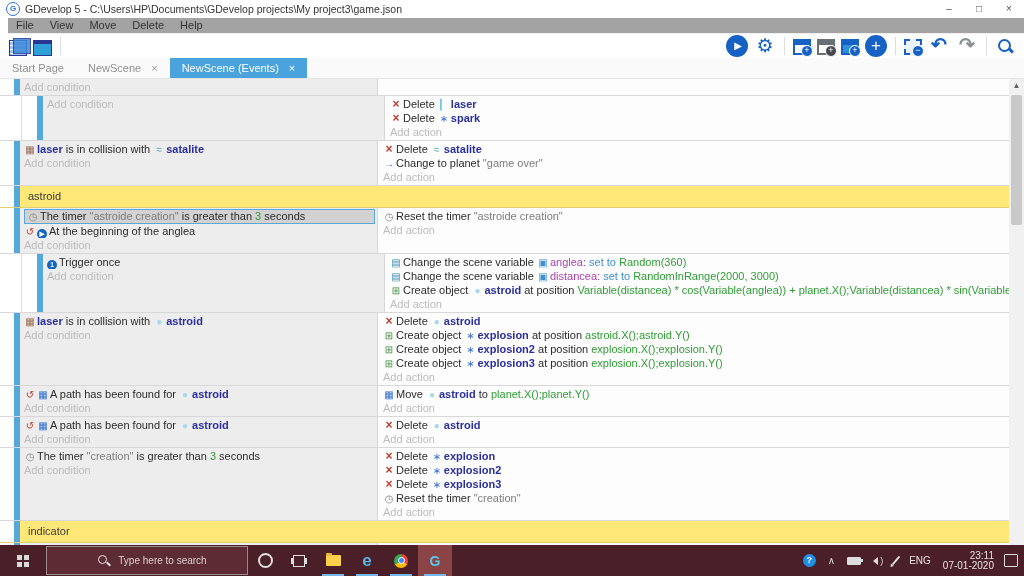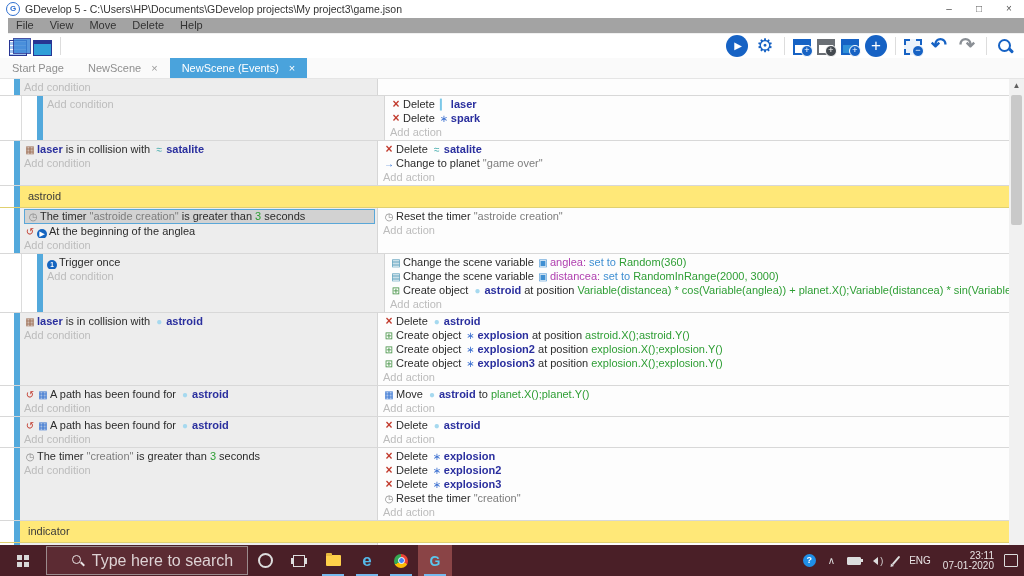--- a/index.html
+++ b/index.html
@@ -99,21 +99,21 @@
 
   
   .taskbar{position:absolute;left:0;right:0;bottom:0;height:31px;background:#4a1f27;display:flex;
            align-items:center;z-index:10;color:#e8e3e4;}
   .tk-item{position:relative;height:31px;display:flex;align-items:center;justify-content:center;flex:none;}
   .tk-start{width:46px;}
   .tk-start .winlogo{position:relative;width:12px;height:12px;}
   .winlogo::before{content:"";position:absolute;width:5px;height:5px;background:#d8d8d8;left:0;top:0;
       box-shadow:7px 0 0 #d8d8d8,0 7px 0 #d8d8d8,7px 7px 0 #d8d8d8;}
   .tk-search{width:202px;background:#5c2b33;border:1px solid #9b8b8d;height:29px;box-sizing:border-box;
-      display:flex;align-items:center;font-size:16px;color:#ddd2d4;}
+      display:flex;align-items:center;font-size:10px;color:#ddd2d4;}
   .lens{position:relative;width:14px;height:14px;margin:0 7px 0 10px;flex:none;}
   .lens::before{content:"";position:absolute;left:1px;top:1px;width:7px;height:7px;border:1.5px solid #e8e3e4;border-radius:50%;}
   .lens::after{content:"";position:absolute;left:9px;top:9px;width:5px;height:2px;background:#e8e3e4;transform:rotate(45deg);}
   .tk-app{width:34px;}
   .tk-app.running::after{content:"";position:absolute;left:6px;right:6px;bottom:0;height:2px;background:#76b9ed;}
   .tk-gdevelop.active{background:#8a4446;}
   .tk-cortana .ring{width:11px;height:11px;border:2px solid #ddd;border-radius:50%;}
   .tk-task-view .tv{width:10px;height:10px;border:1.5px solid #ddd;
       box-shadow:-5px 0 0 -3px #ddd,5px 0 0 -3px #ddd;}
   .tk-explorer .folder{position:relative;width:15px;height:11px;background:#ffd04a;border-radius:1px;}

